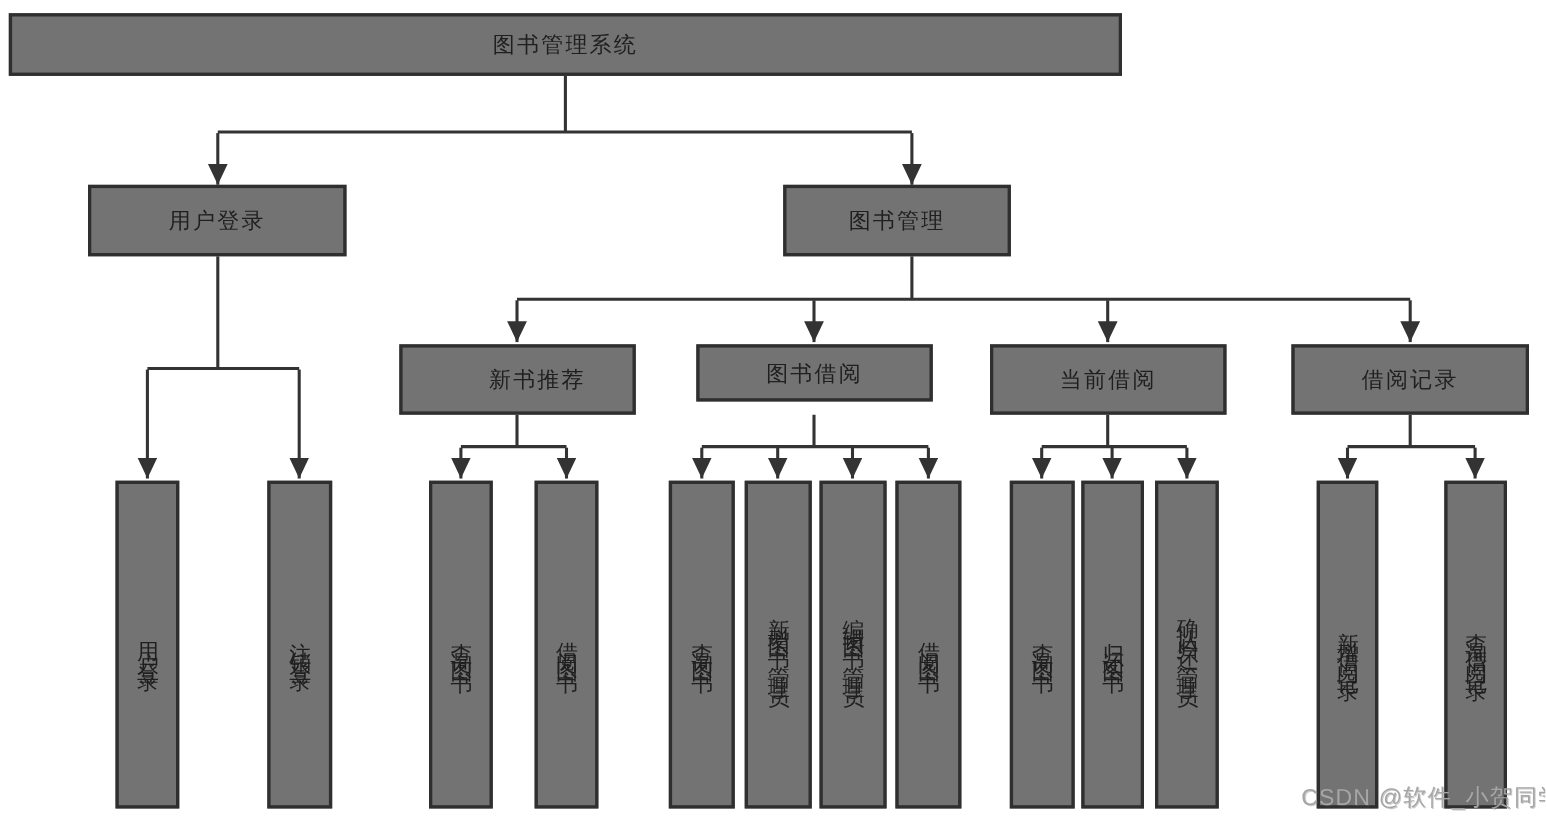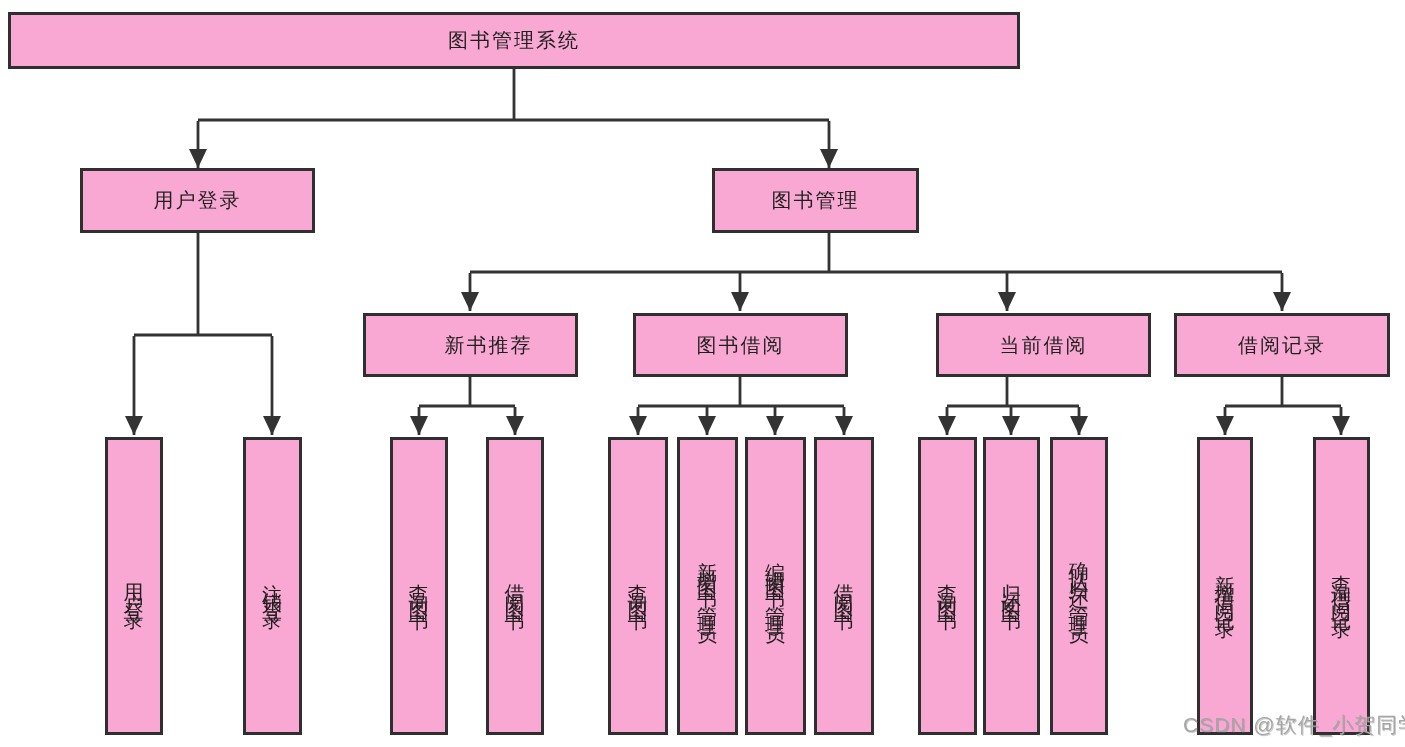--- a/index.html
+++ b/index.html
@@ -14,21 +14,21 @@
   svg.connectors {
     position: absolute;
     left: 0; top: 0;
     width: 1405px; height: 747px;
     z-index: 1;
   }
   .ln { stroke: #333333; stroke-width: 2.8; fill: none; }
   .ar { stroke: #333333; stroke-width: 2.8; fill: none; marker-end: url(#arrowhead); }
   .node {
     position: absolute;
-    background: #f9a8d4;
+    background: #737373;
     border: 3px solid #2f2f2f;
     box-sizing: border-box;
     display: flex;
     align-items: center;
     justify-content: center;
     color: #1f1f1f;
     z-index: 2;
   }
   .hbox {
     font-size: 20px;
@@ -94,22 +94,22 @@
     <path class="ar" d="M1225,407 V435"></path>
     <path class="ar" d="M1341,407 V435"></path>
   </svg>
 
   <div class="node hbox" style="left:8px; top:12px; width:1012px; height:57px;">图书管理系统</div>
 
   <div class="node hbox" style="left:80px; top:168px; width:235px; height:65px;">用户登录</div>
   <div class="node hbox" style="left:712px; top:168px; width:207px; height:65px;">图书管理</div>
 
   <div class="node hbox" style="left:363px; top:313px; width:215px; height:64px;padding-left:36px;">新书推荐</div>
-  <div class="node hbox" style="left:633px; top:313px; width:215px; height:64px;">图书借阅</div>
-  <div class="node hbox" style="left:936px; top:313px; width:215px; height:64px;">当前借阅</div>
+  <div class="node hbox" style="left:633px; top:313px; width:215px; height:52px;">图书借阅</div>
+  <div class="node hbox" style="left:900px; top:313px; width:215px; height:64px;">当前借阅</div>
   <div class="node hbox" style="left:1174px; top:313px; width:216px; height:64px;font-family:Liberation Mono, monospace;">借阅记录</div>
 
   <div class="node vbox" style="left:105px; top:437px; width:58px; height:298px;">用户登录</div>
   <div class="node vbox" style="left:243px; top:437px; width:59px; height:298px;">注销登录</div>
 
   <div class="node vbox" style="left:390px; top:437px; width:58px; height:298px;">查询图书</div>
   <div class="node vbox" style="left:486px; top:437px; width:58px; height:298px;">借阅图书</div>
 
   <div class="node vbox" style="left:608px; top:437px; width:60px; height:298px;">查询图书</div>
   <div class="node vbox" style="left:677px; top:437px; width:61px; height:298px;">新增图书（管理员）</div>

